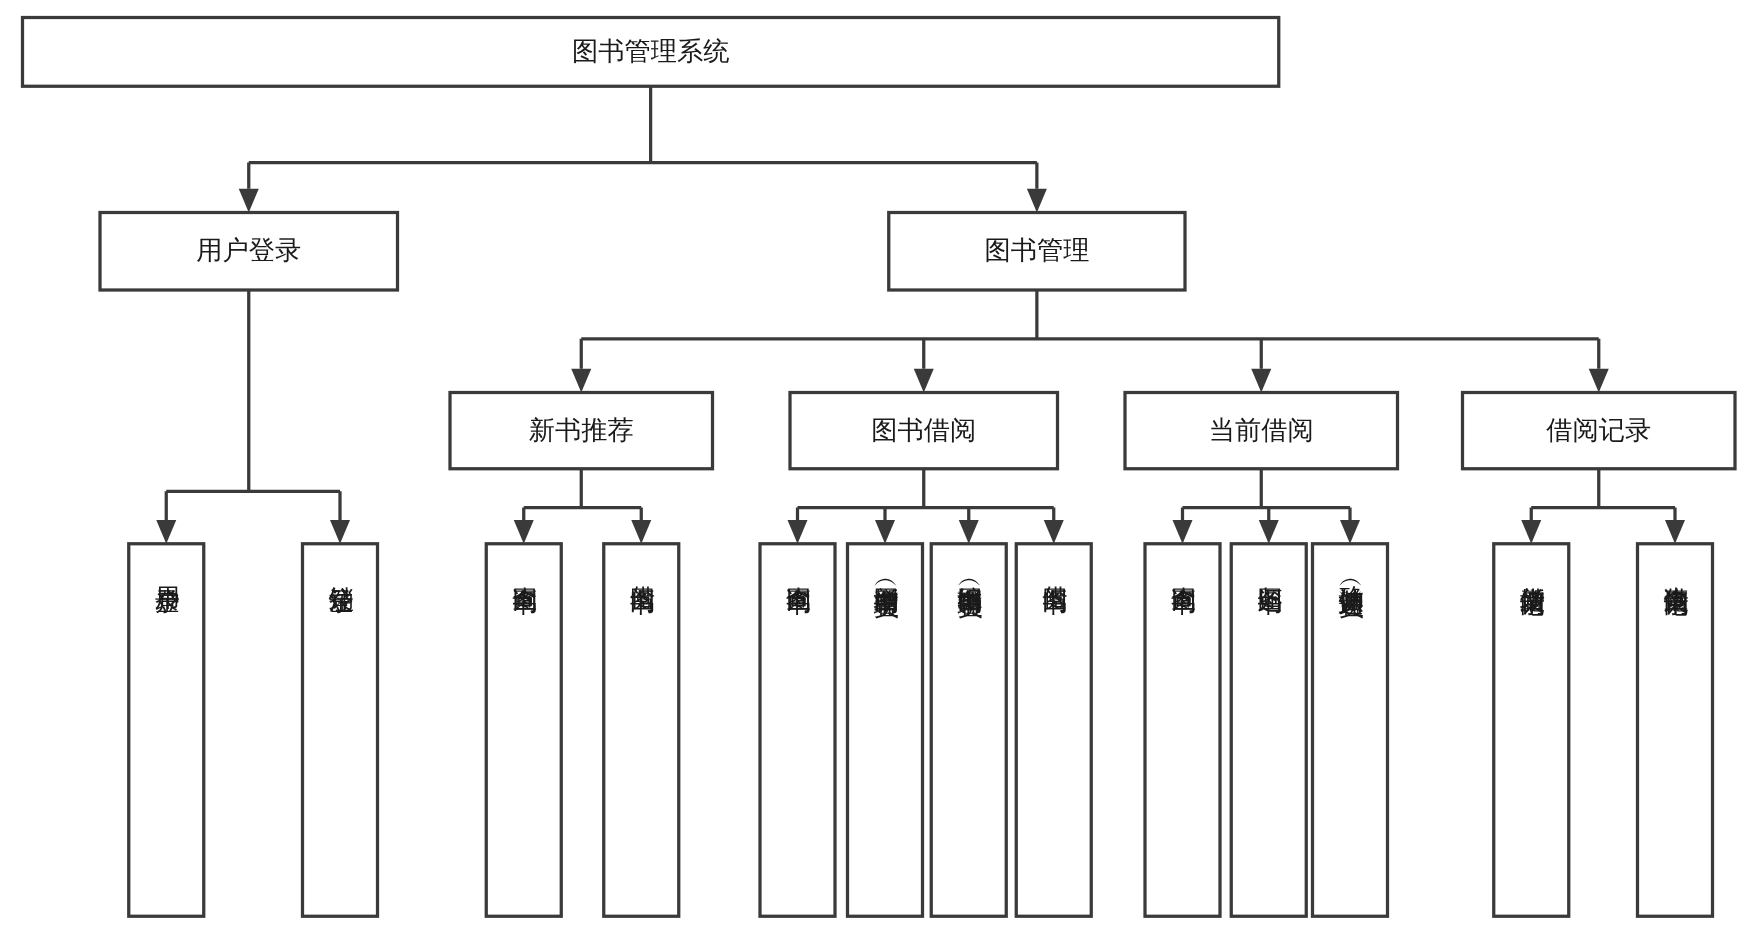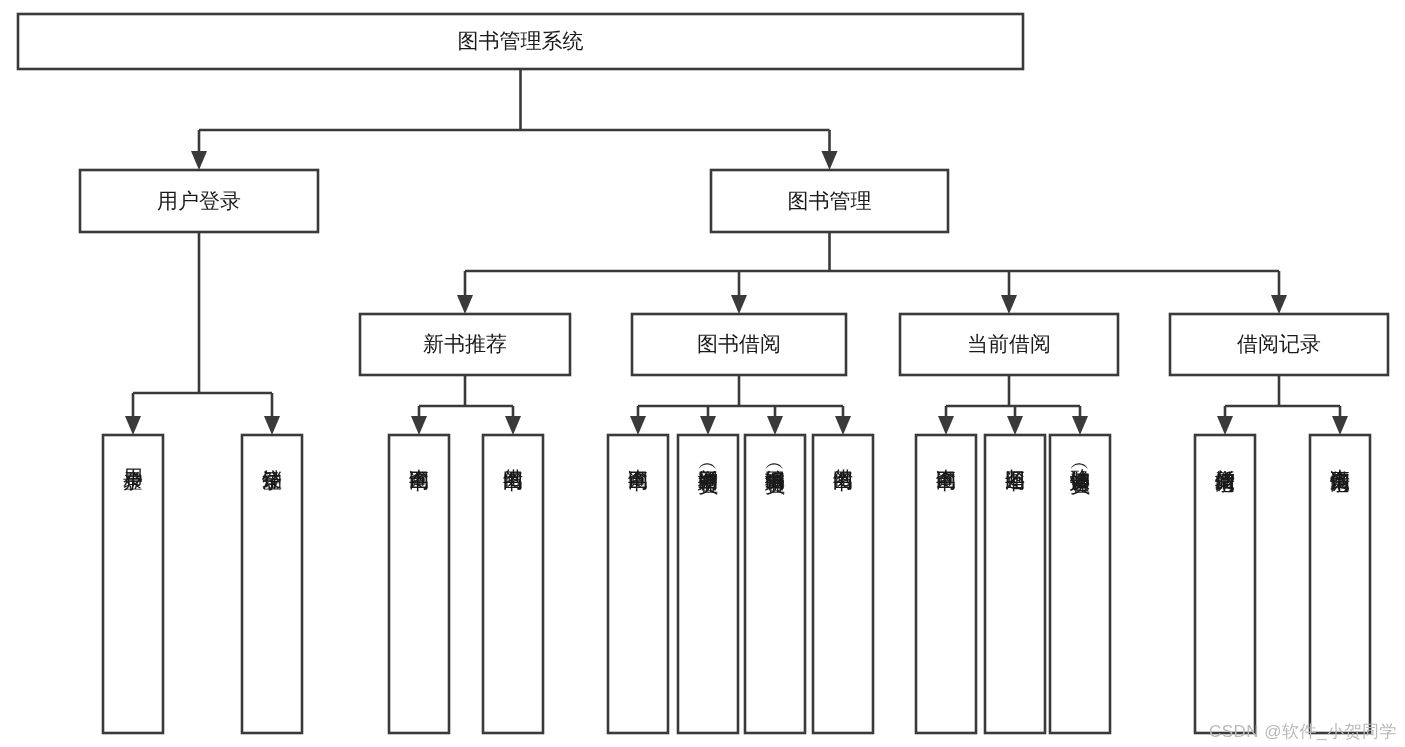--- a/index.html
+++ b/index.html
@@ -246,14 +246,13 @@
         <span class="label-v">确认归还（管理员）</span>
       </div>
       <div class="label-v-wrap" style="left: 1195px; top: 453px; width: 60px; height: 274px;">
         <span class="label-v">新增借阅记录</span>
       </div>
       <div class="label-v-wrap" style="left: 1310px; top: 453px; width: 60px; height: 274px;">
         <span class="label-v">查询借阅记录</span>
       </div>
     </div>
 
-  <div class="watermark">CSDN @软件_小贺同学</div>
 </div>
 
 </body></html>

